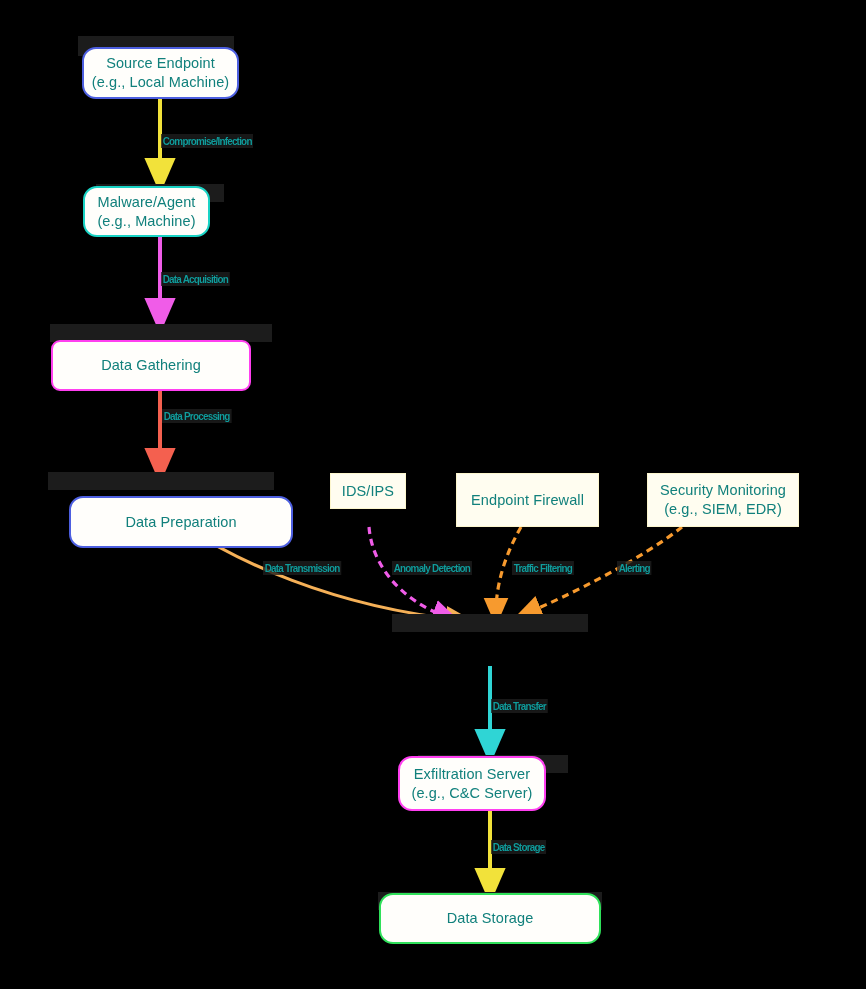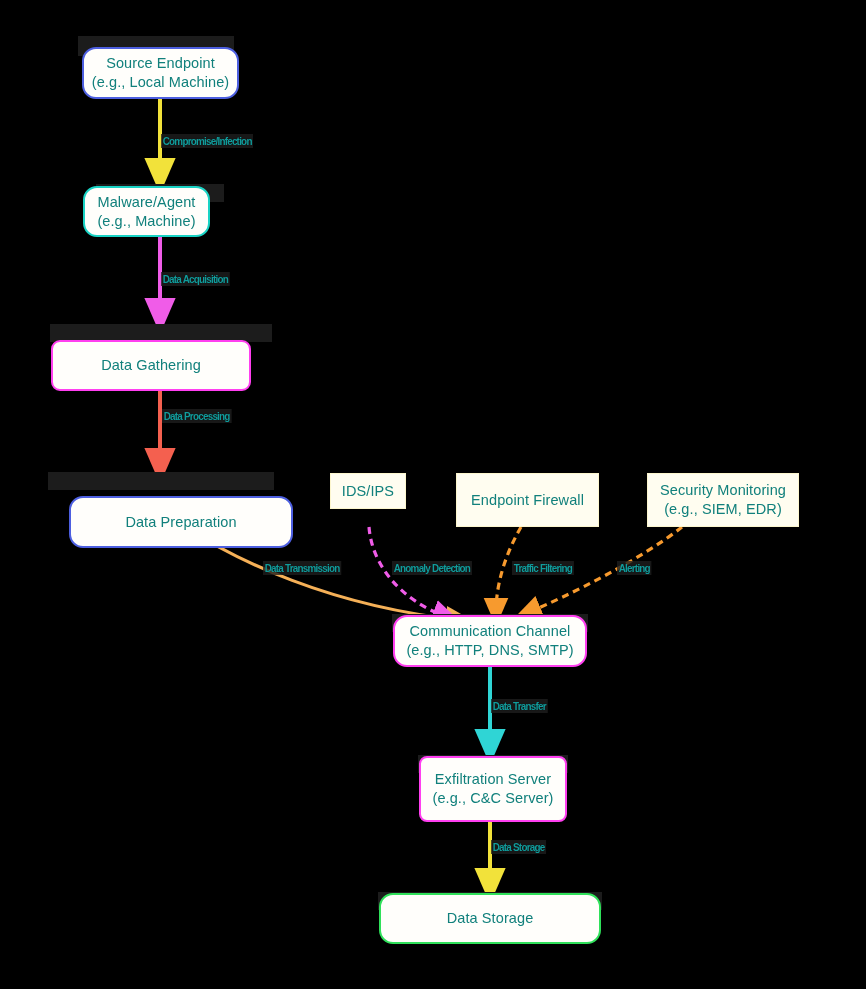--- a/index.html
+++ b/index.html
@@ -154,26 +154,22 @@
 
   <div class="node n-rect" style="left:456px; top:473px; width:143px; height:54px;">
     <span class="l1">Endpoint Firewall</span>
   </div>
 
   <div class="node n-rect" style="left:647px; top:473px; width:152px; height:54px;">
     <span class="l1">Security Monitoring</span>
     <span class="l2">(e.g., SIEM, EDR)</span>
   </div>
 
-  <div class="node n-round" style="left:393px; top:615px; width:194px; height:52px; border-color:#ff3ff0;">
-    <span class="l1">Communication Channel</span>
-    <span class="l2">(e.g., HTTP, DNS, SMTP)</span>
-  </div>
 
-  <div class="node n-round" style="left:419px; top:756px; width:148px; height:66px; border-color:#ff3ff0;border-radius:8px;">
+  <div class="node n-round" style="left:398px; top:756px; width:148px; height:55px; border-color:#ff3ff0;">
     <span class="l1">Exfiltration Server</span>
     <span class="l2">(e.g., C&amp;C Server)</span>
   </div>
 
   <div class="node n-round" style="left:379px; top:893px; width:222px; height:51px; border-color:#2fe05a;">
     <span class="l1">Data Storage</span>
   </div>
 
   <div class="edge-label" style="left:161px; top:134px;">Compromise/Infection</div>
 

